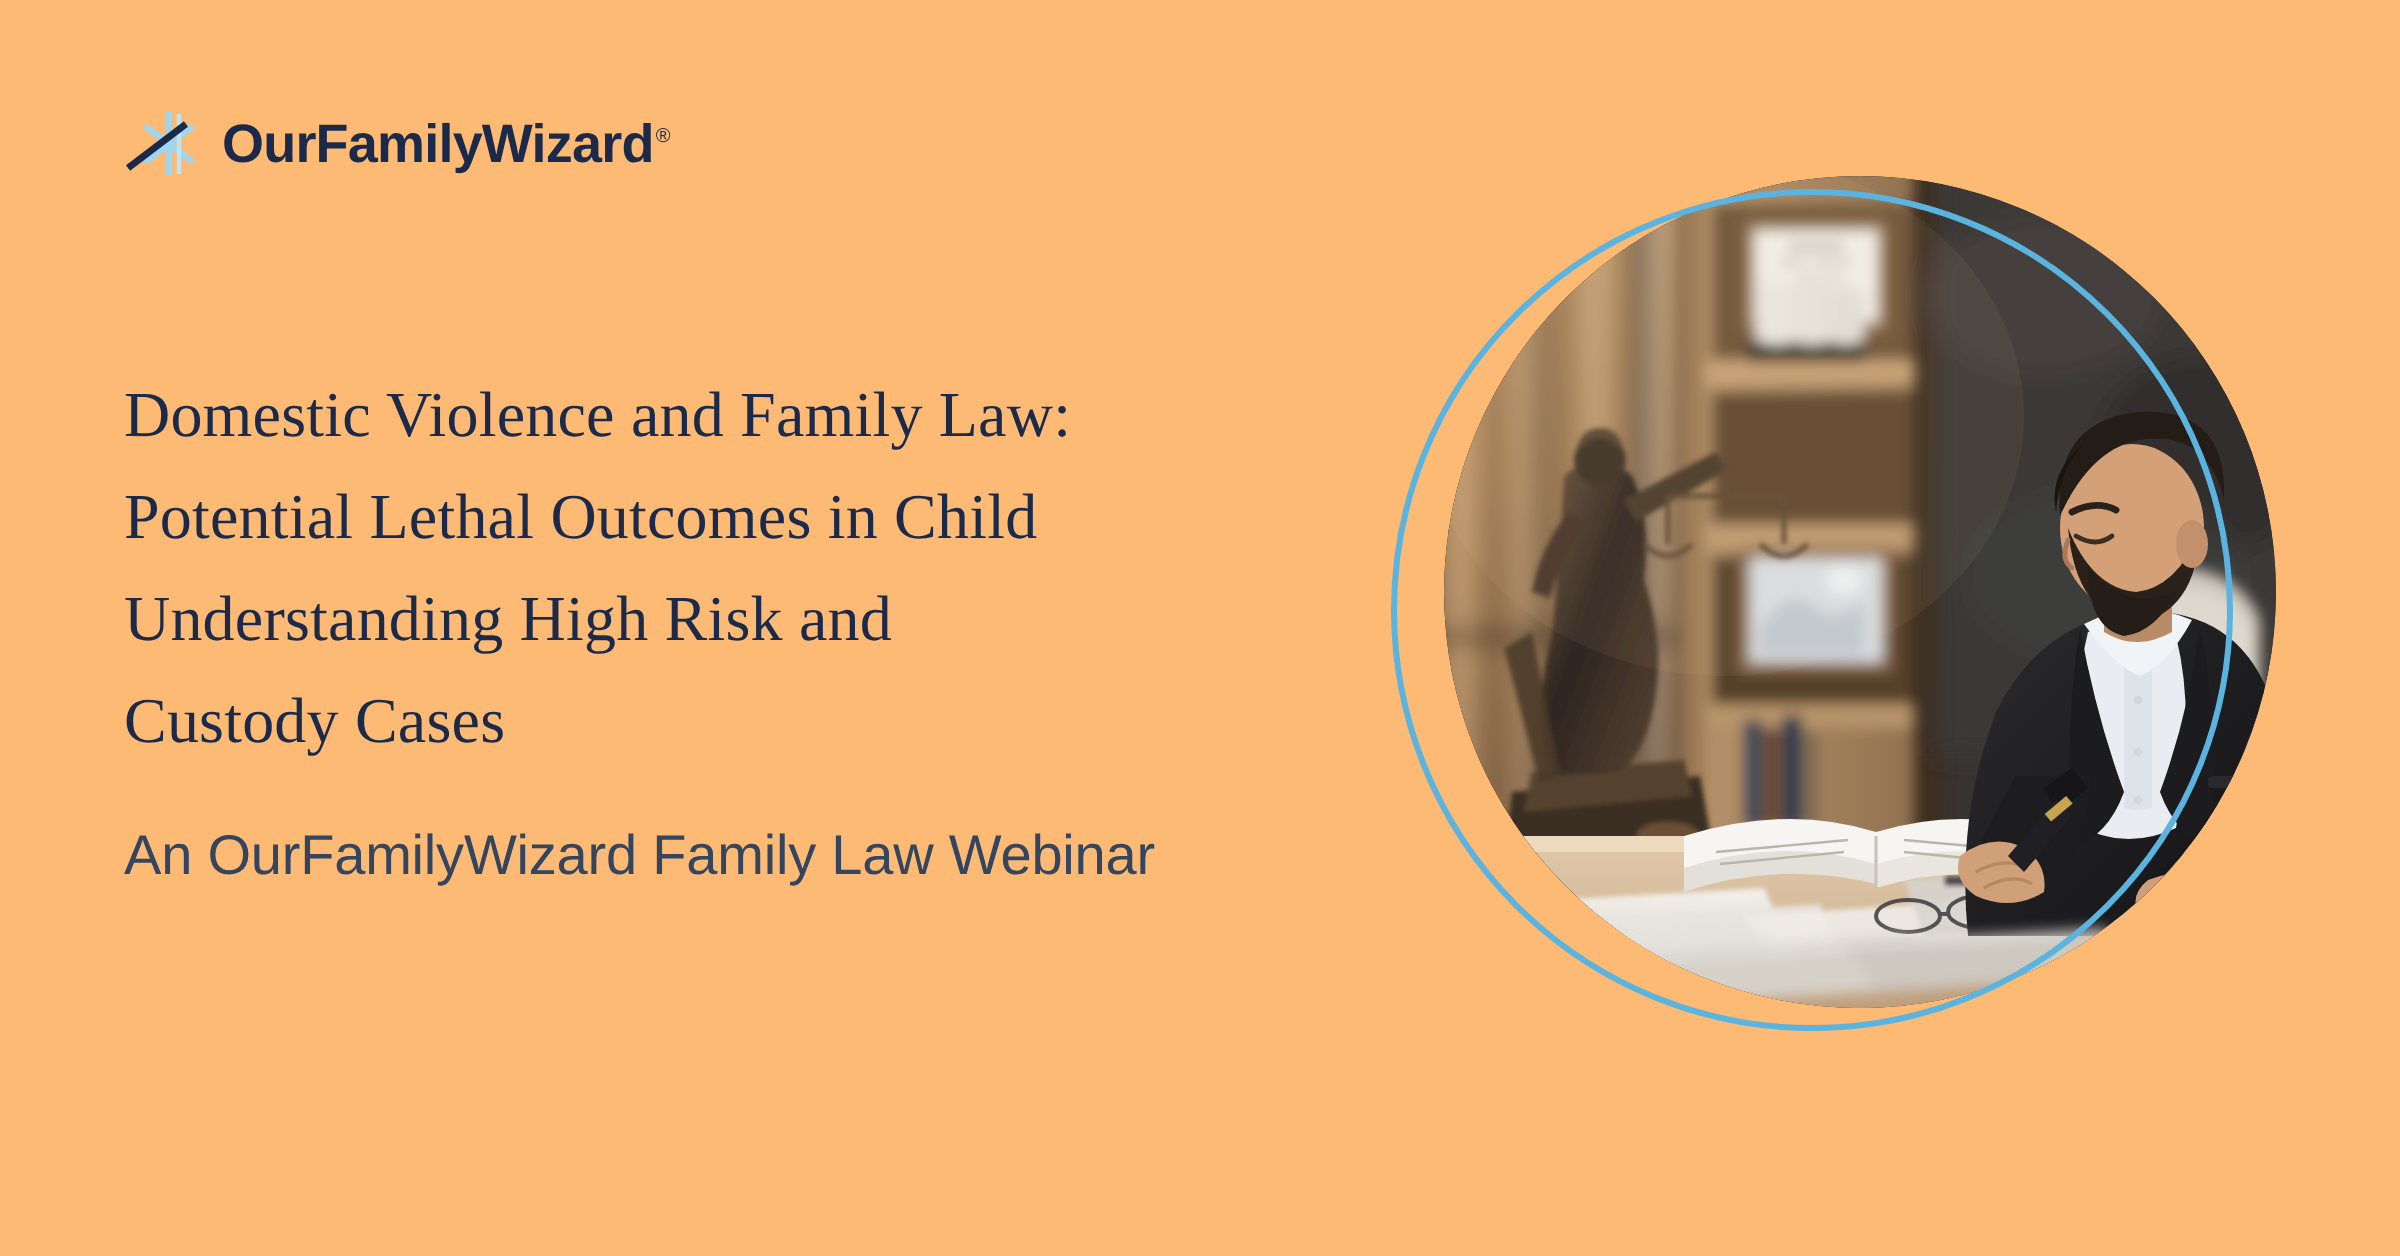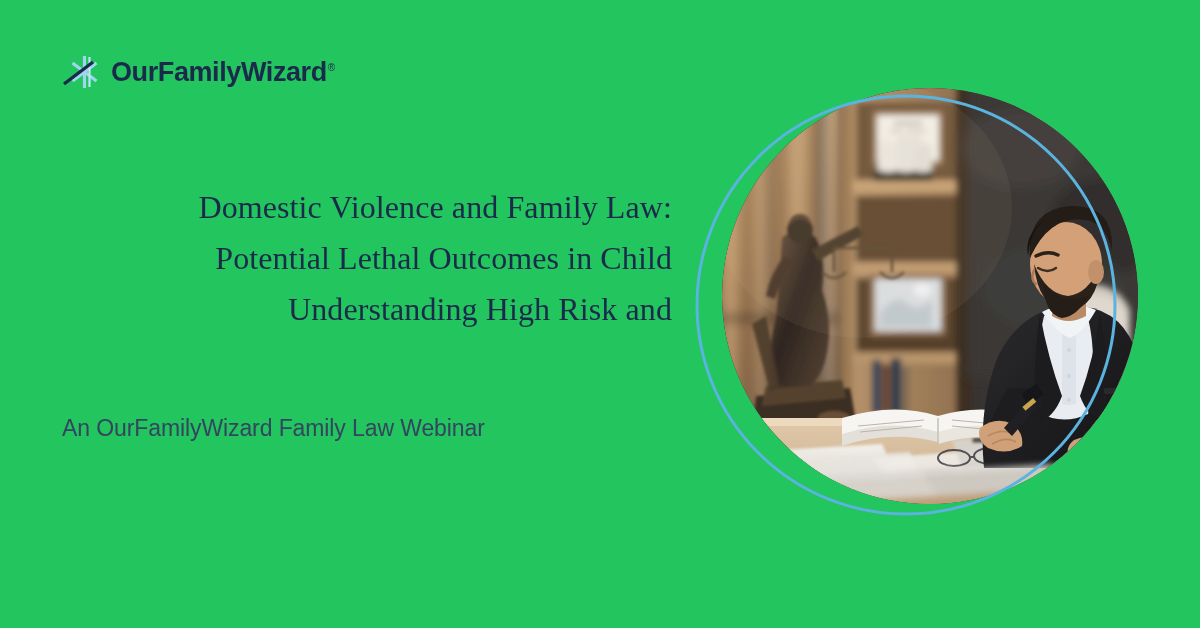--- a/index.html
+++ b/index.html
@@ -13,22 +13,21 @@
   body {
     background: #ebf2f6;
     font-family: "Liberation Sans", sans-serif;
     position: relative;
   }
 
   .canvas {
     position: relative;
     width: 1200px;
     height: 628px;
-    background: #22c55e;
-    text-align: right;
+    background: #fdba74;
   }
 
   
   .logo {
     position: absolute;
     left: 62px;
     top: 50px;
     display: flex;
     align-items: center;
     gap: 9px;
@@ -71,21 +70,21 @@
     font-weight: normal;
     letter-spacing: 0.1px;
   }
   .headline .line { display: block; white-space: nowrap; }
 
   .subhead {
     position: absolute;
     left: 62px;
     top: 413px;
     font-family: "Liberation Sans", sans-serif;
-    font-size: 23px;
+    font-size: 28px;
     line-height: 30px;
     color: #33455f;
     letter-spacing: -0.1px;
     white-space: nowrap;
   }
 
   
   .media {
     position: absolute;
     left: 690px;
@@ -139,20 +138,21 @@
         <line x1="12" y1="29.5" x2="25" y2="29.5" stroke="#1b2a4a" stroke-width="0"></line>
       </svg>
     </span>
     <span class="logo-word"><span>OurFamilyWizard</span><sup class="logo-reg">®</sup></span>
   </div>
 
   <h1 class="headline">
     <span class="line">Domestic Violence and Family Law:</span>
     <span class="line">Potential Lethal Outcomes in Child</span>
     <span class="line">Understanding High Risk and</span>
+    <span class="line">Custody Cases</span>
   </h1>
 
   <div class="subhead">An OurFamilyWizard Family Law Webinar</div>
 
   <div class="media">
 
     <div class="photo">
       <svg viewBox="0 0 416 416" xmlns="http://www.w3.org/2000/svg" aria-hidden="true">
         <defs>
           <clipPath id="circ">

